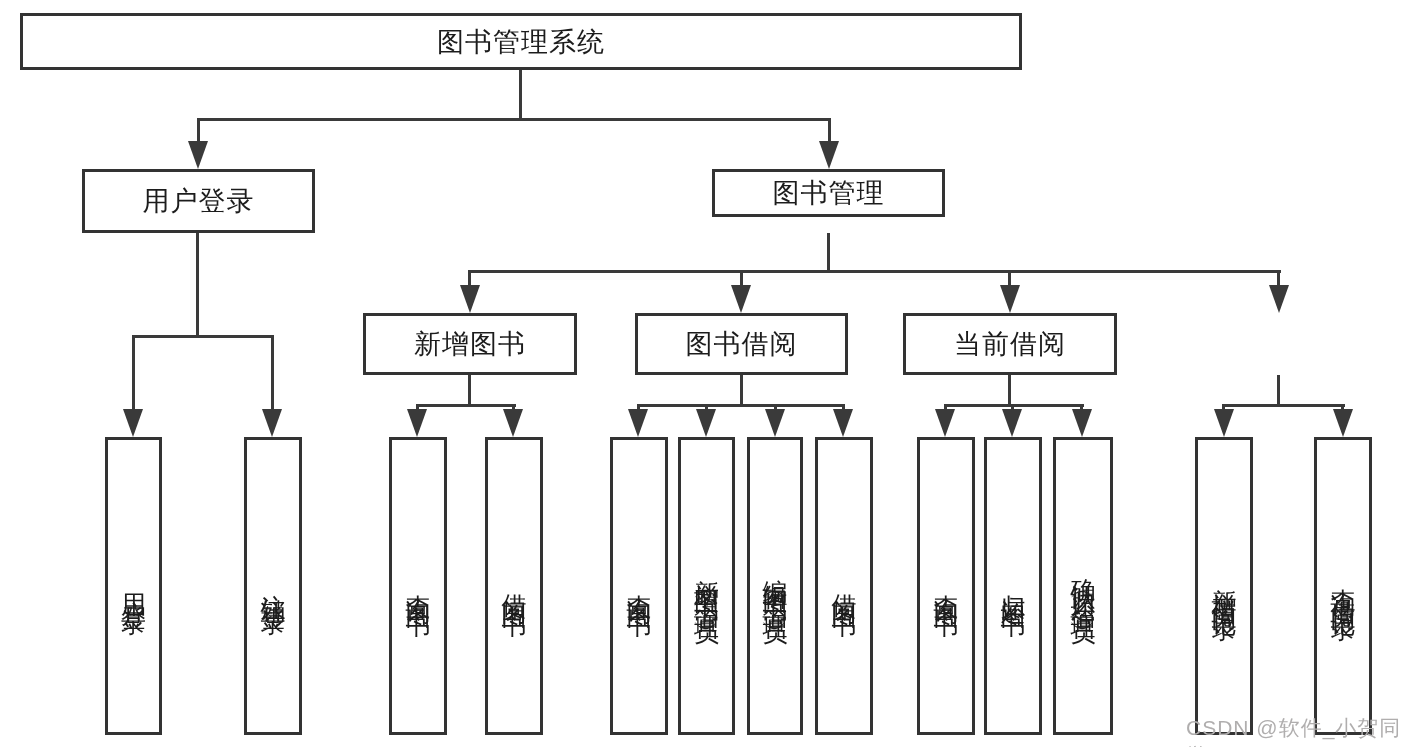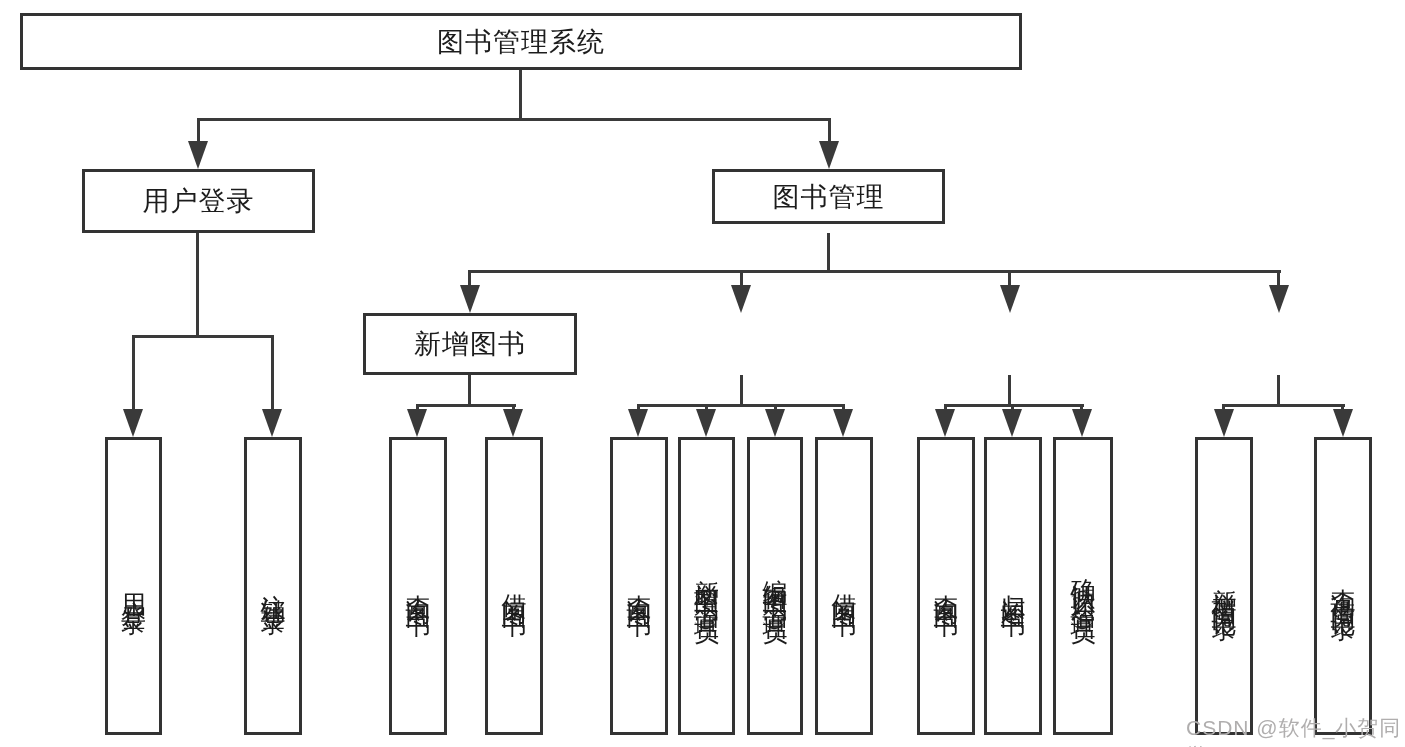--- a/index.html
+++ b/index.html
@@ -70,41 +70,43 @@
   <div class="box" style="left:20px; top:13px; width:1002px; height:57px;">图书管理系统</div>
 
   <div class="line" style="left:519px; top:70px; width:3px; height:48px;"></div>
   <div class="line" style="left:197px; top:118px; width:634px; height:3px;"></div>
   <div class="line" style="left:197px; top:118px; width:3px; height:26px;"></div>
   <div class="line" style="left:828px; top:118px; width:3px; height:26px;"></div>
   <div class="arr" style="left:188px; top:141px;"></div>
   <div class="arr" style="left:819px; top:141px;"></div>
 
   <div class="box" style="left:82px; top:169px; width:233px; height:64px;">用户登录</div>
-  <div class="box" style="left:712px; top:169px; width:233px; height:55px;">图书管理</div>
+  <div class="box" style="left:712px; top:169px; width:233px; height:48px;">图书管理</div>
 
   <div class="line" style="left:196px; top:233px; width:3px; height:104px;"></div>
   <div class="line" style="left:132px; top:335px; width:142px; height:3px;"></div>
   <div class="line" style="left:132px; top:335px; width:3px; height:76px;"></div>
   <div class="line" style="left:271px; top:335px; width:3px; height:76px;"></div>
   <div class="arr" style="left:123px; top:409px;"></div>
   <div class="arr" style="left:262px; top:409px;"></div>
 
   <div class="line" style="left:827px; top:233px; width:3px; height:39px;"></div>
   <div class="line" style="left:469px; top:270px; width:812px; height:3px;"></div>
   <div class="line" style="left:468px; top:270px; width:3px; height:17px;"></div>
   <div class="line" style="left:740px; top:270px; width:3px; height:17px;"></div>
   <div class="line" style="left:1008px; top:270px; width:3px; height:17px;"></div>
   <div class="line" style="left:1277px; top:270px; width:3px; height:17px;"></div>
   <div class="arr" style="left:460px; top:285px;"></div>
   <div class="arr" style="left:731px; top:285px;"></div>
   <div class="arr" style="left:1000px; top:285px;"></div>
   <div class="arr" style="left:1269px; top:285px;"></div>
 
   <div class="box" style="left:363px; top:313px; width:214px; height:62px;">新增图书</div>
+  <div class="box" style="left:635px; top:313px; width:213px; height:62px;">图书借阅</div>
+  <div class="box" style="left:903px; top:313px; width:214px; height:62px;">当前借阅</div>
 
   <div class="line" style="left:468px; top:375px; width:3px; height:31px;"></div>
   <div class="line" style="left:416px; top:404px; width:100px; height:3px;"></div>
   <div class="line" style="left:416px; top:404px; width:3px; height:8px;"></div>
   <div class="line" style="left:512px; top:404px; width:3px; height:8px;"></div>
   <div class="arr" style="left:407px; top:409px;"></div>
   <div class="arr" style="left:503px; top:409px;"></div>
 
   <div class="line" style="left:740px; top:375px; width:3px; height:31px;"></div>
   <div class="line" style="left:637px; top:404px; width:208px; height:3px;"></div>

